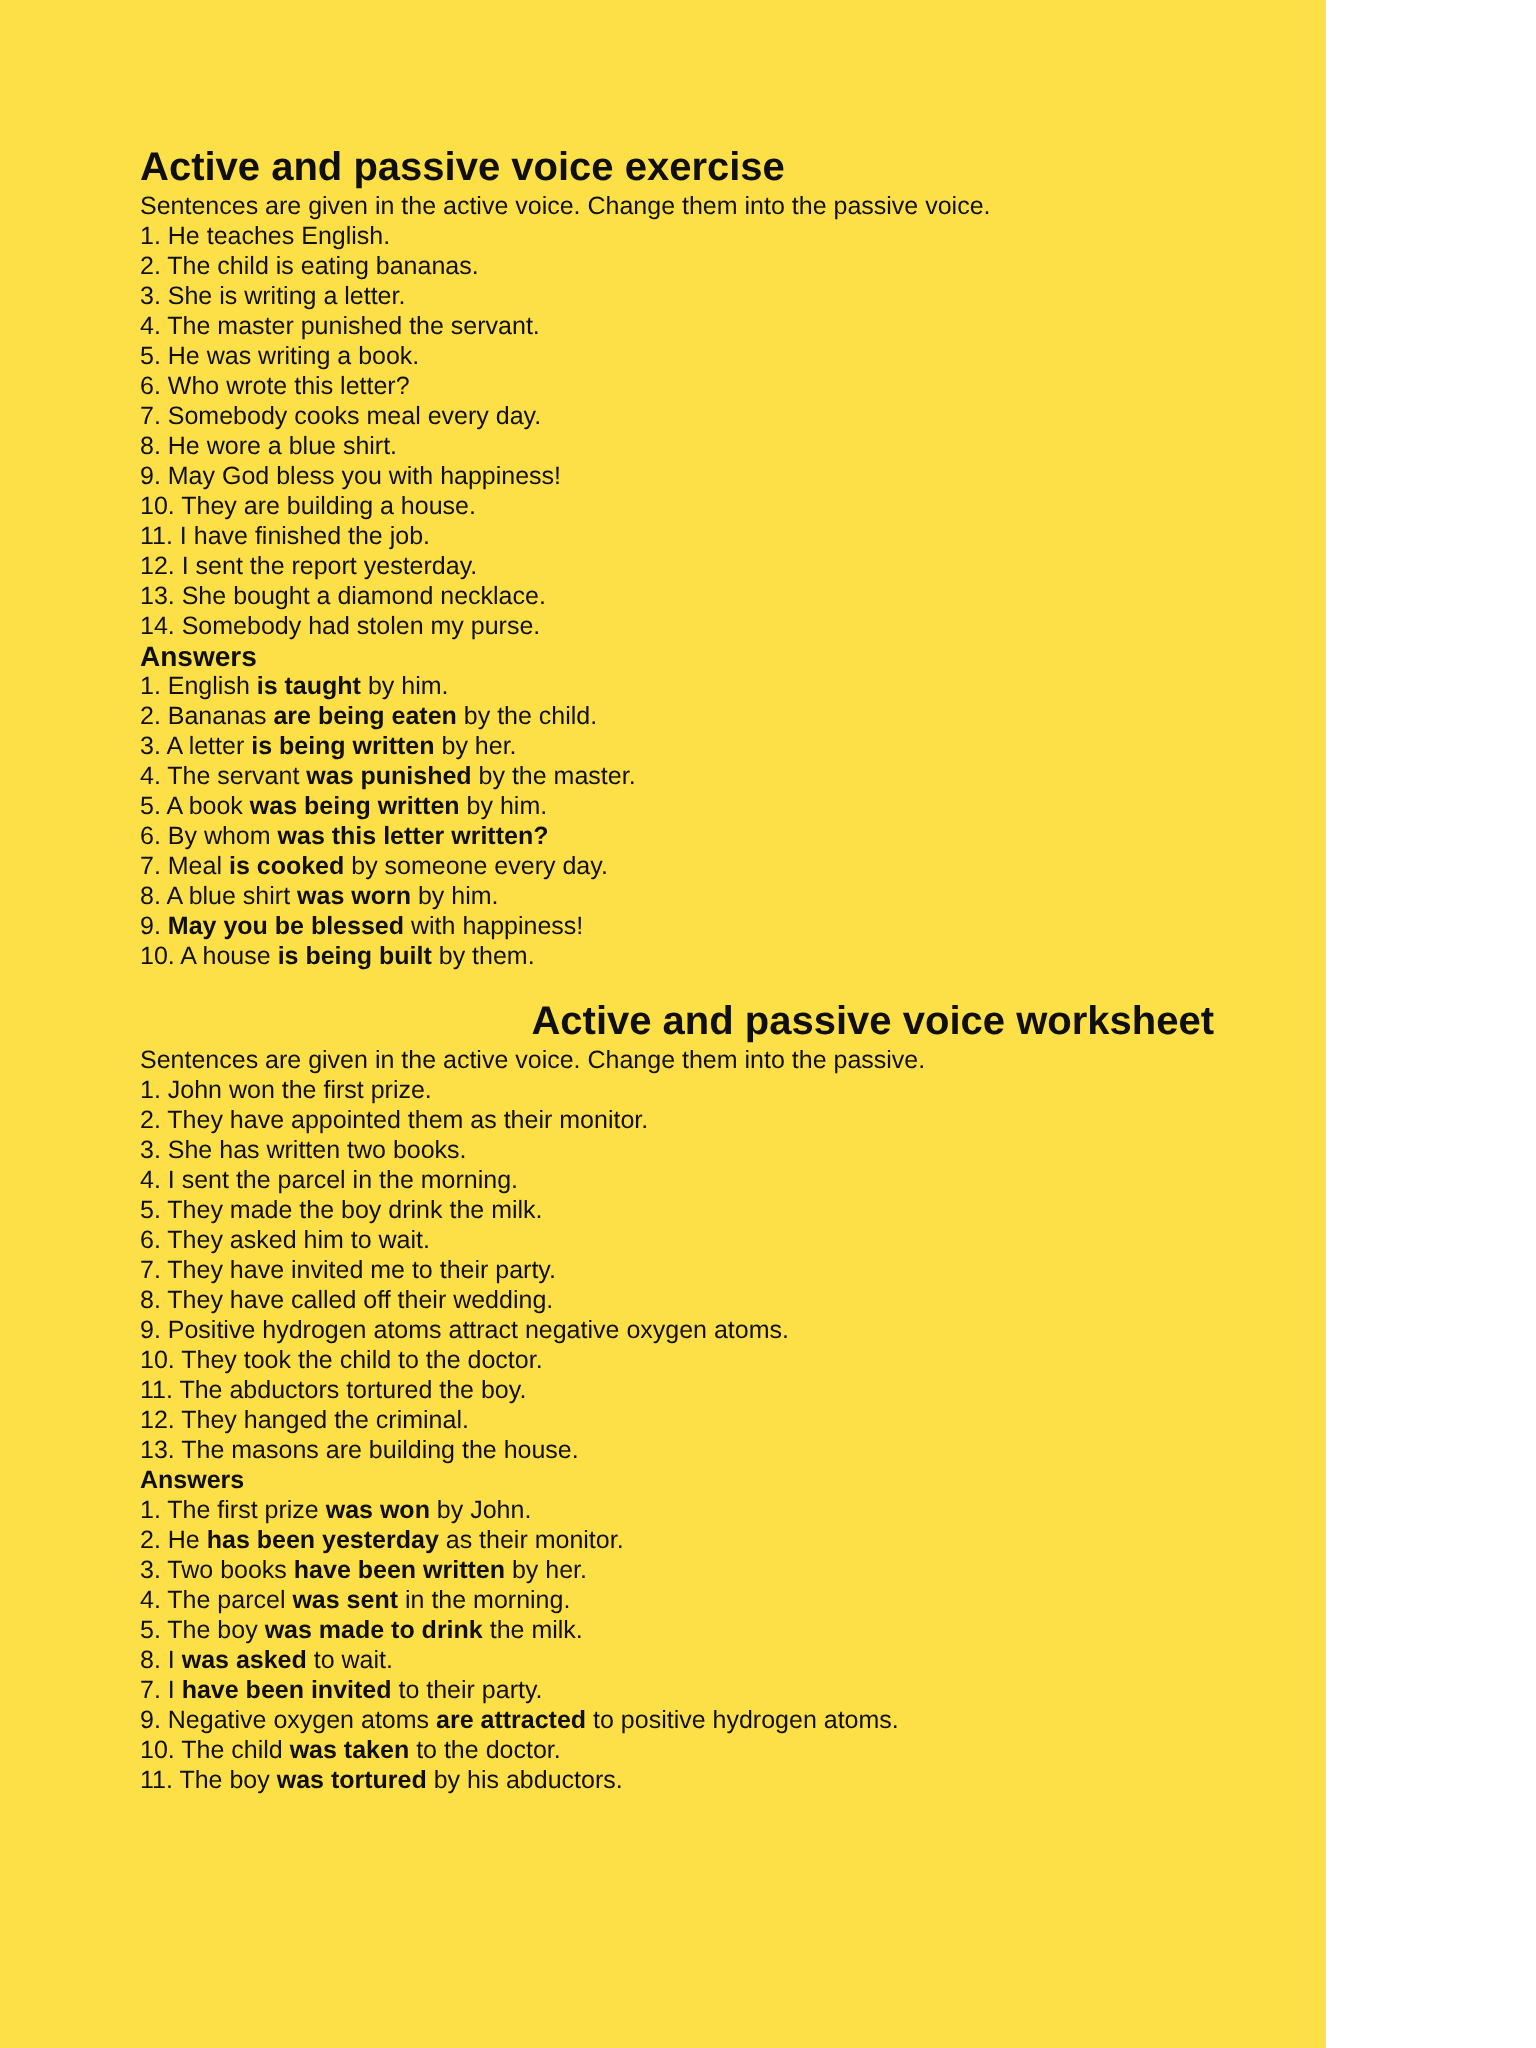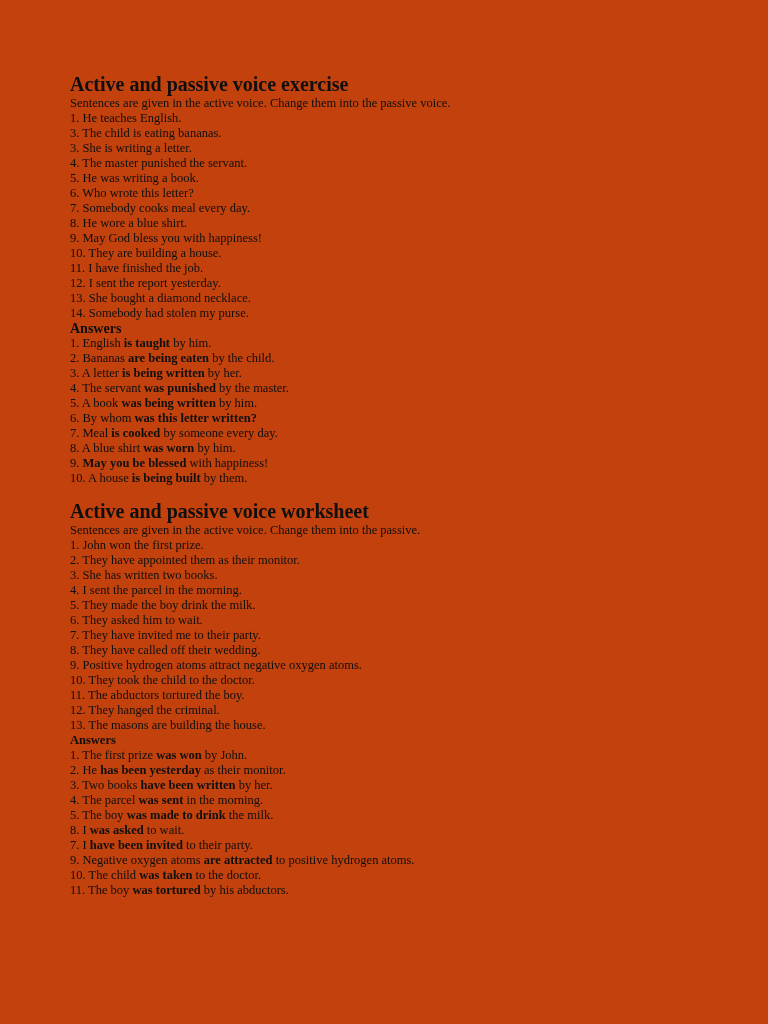--- a/index.html
+++ b/index.html
@@ -2,41 +2,42 @@
 <html><head>
 <meta charset="utf-8">
 <style>
   html, body {
     margin: 0;
     padding: 0;
     background: #ffffff;
   }
   .page {
     position: relative;
-    width: 768px;
+    width: 663px;
     height: 1024px;
-    background: #c2410c;
+    background: #fde047;
     overflow: hidden;
     box-sizing: border-box;
-    font-family: Liberation Serif, serif;
+    font-family: Liberation Sans, sans-serif;
     color: #0f0f0f;
   }
   .doc {
     box-sizing: border-box;
     padding: 73px 56px 0 70px;
   }
   .title {
     font-size: 20px;
     line-height: 23px;
     font-weight: bold;
     margin: 0;
     letter-spacing: 0;
   }
   .section-2 .title {
     margin-top: 14px;
+    text-align: right;
   }
   .line {
     font-size: 12.5px;
     line-height: 15px;
     margin: 0;
     white-space: nowrap;
   }
   .answers-heading-lg {
     font-size: 14px;
     line-height: 15px;
@@ -58,21 +59,21 @@
 <body>
 
 <div class="page">
   <main class="doc">
 
     <section class="section section-1">
       <h1 class="title">Active and passive voice exercise</h1>
       <p class="line subtitle">Sentences are given in the active voice. Change them into the passive voice.</p>
       <div class="lines">
           <p class="line">1. He teaches English.</p>
-          <p class="line">3. The child is eating bananas.</p>
+          <p class="line">2. The child is eating bananas.</p>
           <p class="line">3. She is writing a letter.</p>
           <p class="line">4. The master punished the servant.</p>
           <p class="line">5. He was writing a book.</p>
           <p class="line">6. Who wrote this letter?</p>
           <p class="line">7. Somebody cooks meal every day.</p>
           <p class="line">8. He wore a blue shirt.</p>
           <p class="line">9. May God bless you with happiness!</p>
           <p class="line">10. They are building a house.</p>
           <p class="line">11. I have finished the job.</p>
           <p class="line">12. I sent the report yesterday.</p>

